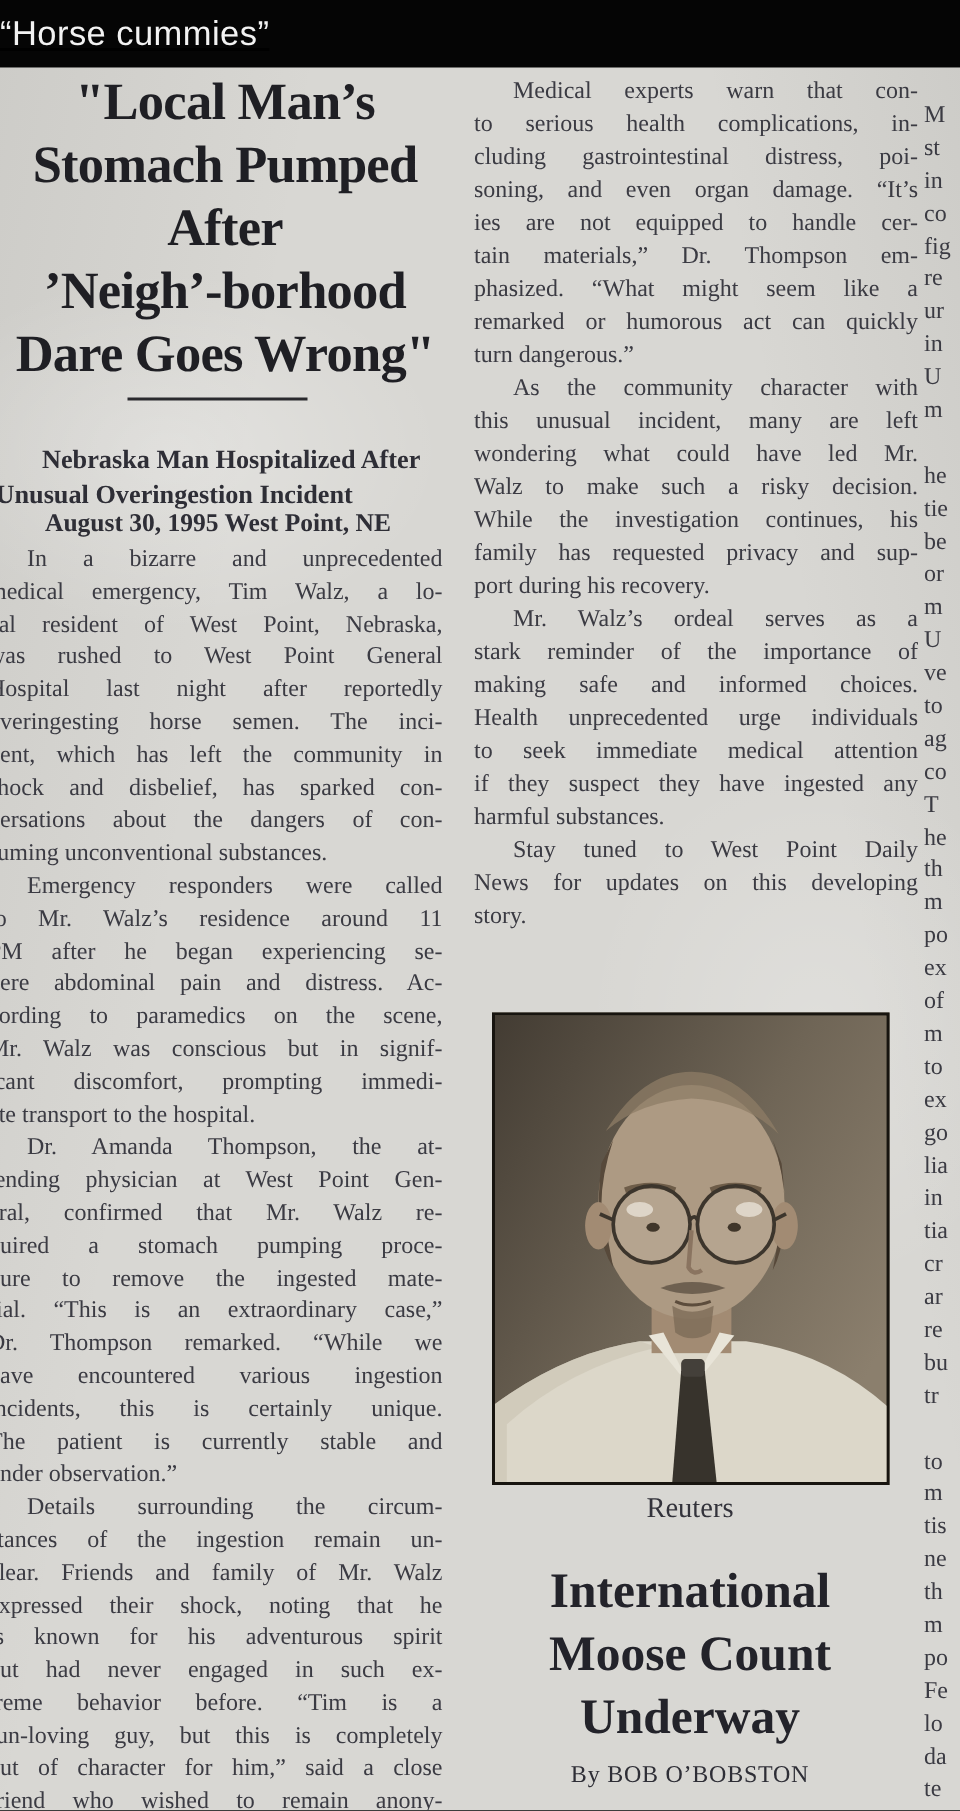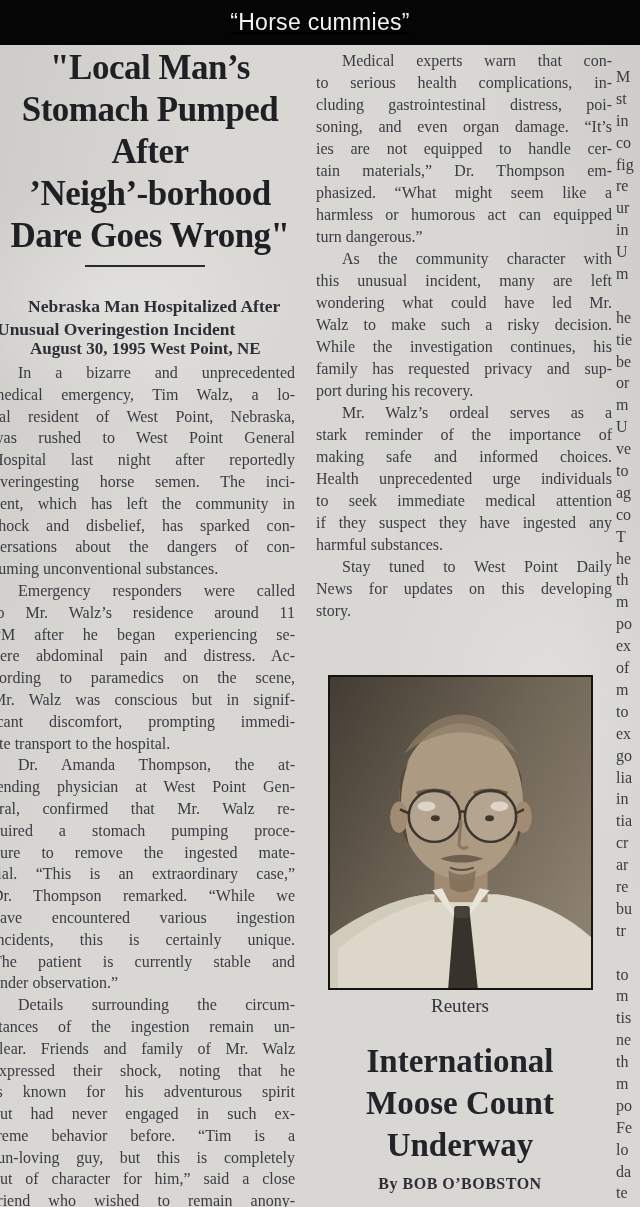--- a/index.html
+++ b/index.html
@@ -1,20 +1,20 @@
 <!DOCTYPE html>
 <html><head>
 <meta charset="utf-8">
 <style>
   html,body{margin:0;padding:0;background:#000;}
   .page{position:relative;width:640px;height:1207px;overflow:hidden;background:#050505;
         font-family:"Liberation Serif","DejaVu Serif",serif;}
   
   .caption-bar{position:absolute;left:0;top:0;width:640px;height:45px;background:#050505;
-      display:flex;align-items:center;justify-content:center;text-decoration:underline;}
+      display:flex;align-items:center;justify-content:flex-start;text-decoration:underline;}
   .caption-bar span{color:#f2f2f2;font-family:"Liberation Sans","DejaVu Sans",sans-serif;
       font-size:23px;letter-spacing:.3px;}
   
   .paper{position:absolute;left:0;top:45px;width:640px;height:1162px;
       background:
         radial-gradient(ellipse 300px 200px at 18% 22%, rgba(255,255,255,.28), transparent 60%),
         radial-gradient(ellipse 260px 300px at 85% 55%, rgba(255,255,255,.18), transparent 60%),
         linear-gradient(100deg, rgba(110,110,105,.10) 0%, transparent 25%),
         linear-gradient(260deg, rgba(110,110,105,.10) 0%, transparent 20%),
         #d8d7d3;
@@ -45,21 +45,21 @@
   
   .photo{position:absolute;left:16px;top:630px;width:265px;height:315px;
       border:2px solid #17140f;box-sizing:border-box;background:#6e6455;}
   .photo svg{display:block;width:100%;height:100%;}
   .photo-caption{position:absolute;left:0;top:950px;width:296px;text-align:center;
       font-size:19px;color:#33333b;}
   
   .moose{position:absolute;left:0;top:995px;width:296px;text-align:center;}
   .moose-line{font-size:33px;line-height:42px;font-weight:bold;color:#23232a;white-space:nowrap;}
   .byline{position:absolute;left:0;top:1130px;width:296px;text-align:center;
-      font-size:16px;font-weight:bold;color:#2e2e36;letter-spacing:.5px;}
+      font-size:16px;font-weight:normal;color:#2e2e36;letter-spacing:.5px;}
   
   .frag{font-size:16px;line-height:21.9px;height:21.9px;white-space:nowrap;color:#3b3b43;}
 </style>
 </head>
 <body>
 
 <div class="page">
 
   <div class="caption-bar">
     <span>“Horse cummies”</span>
@@ -126,21 +126,21 @@
 
     <div class="col-mid">
       <div class="mid-body">
           <div class="mline ind just">Medical experts warn that con-</div>
           <div class="mline just">to serious health complications, in-</div>
           <div class="mline just">cluding gastrointestinal distress, poi-</div>
           <div class="mline just">soning, and even organ damage. “It’s</div>
           <div class="mline just">ies are not equipped to handle cer-</div>
           <div class="mline just">tain materials,” Dr.  Thompson em-</div>
           <div class="mline just">phasized.  “What might seem like a</div>
-          <div class="mline just">harmless or humorous act can equipped</div>
+          <div class="mline just">remarked or humorous act can quickly</div>
           <div class="mline">turn dangerous.”</div>
           <div class="mline ind just">As the community character with</div>
           <div class="mline just">this unusual incident, many are left</div>
           <div class="mline just">wondering what could have led Mr.</div>
           <div class="mline just">Walz to make such a risky decision.</div>
           <div class="mline just">While the investigation continues, his</div>
           <div class="mline just">family has requested privacy and sup-</div>
           <div class="mline">port during his recovery.</div>
           <div class="mline ind just">Mr.  Walz’s ordeal serves as a</div>
           <div class="mline just">stark reminder of the importance of</div>

